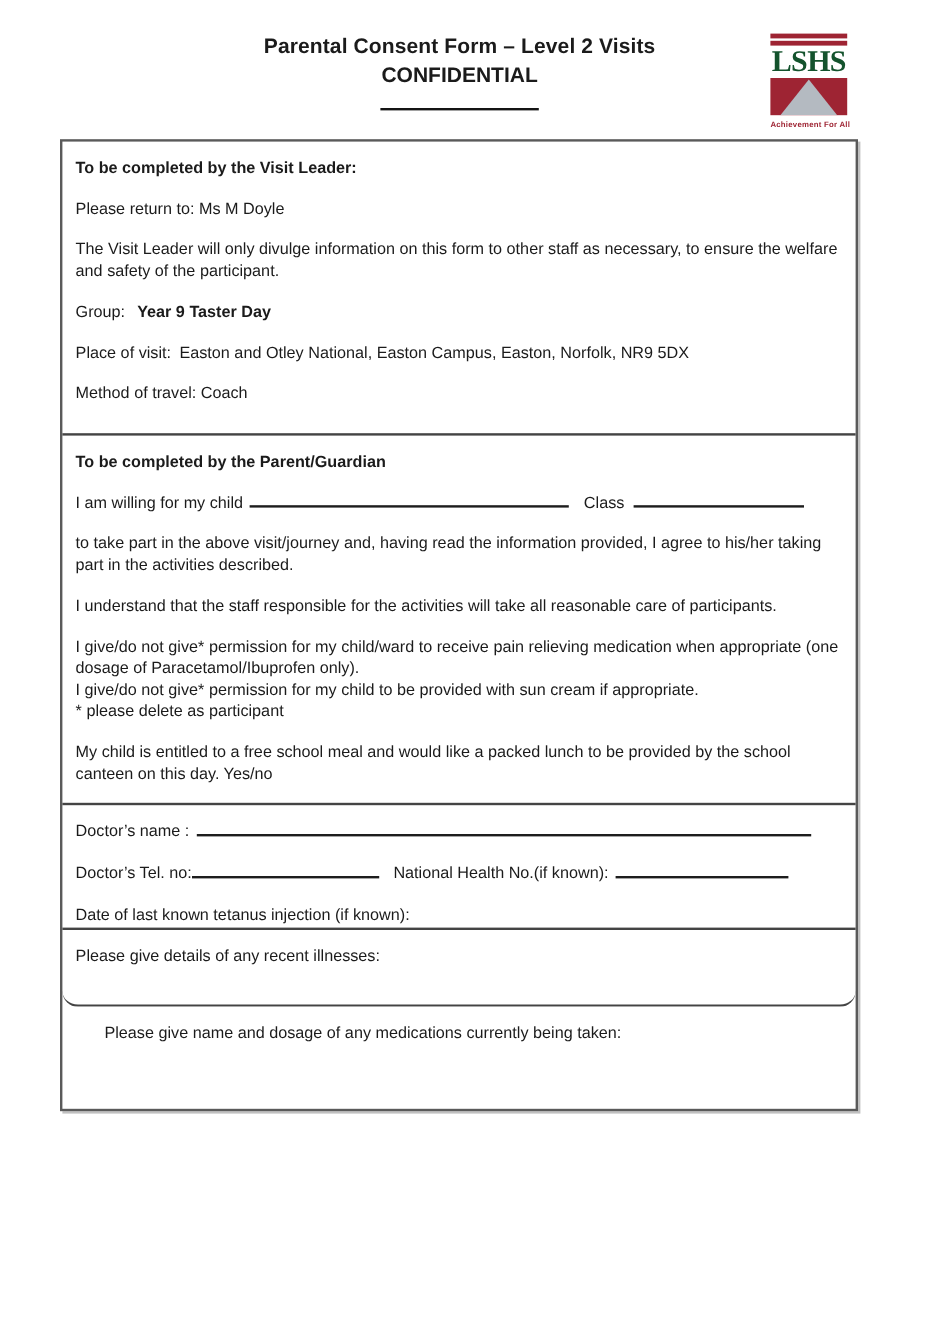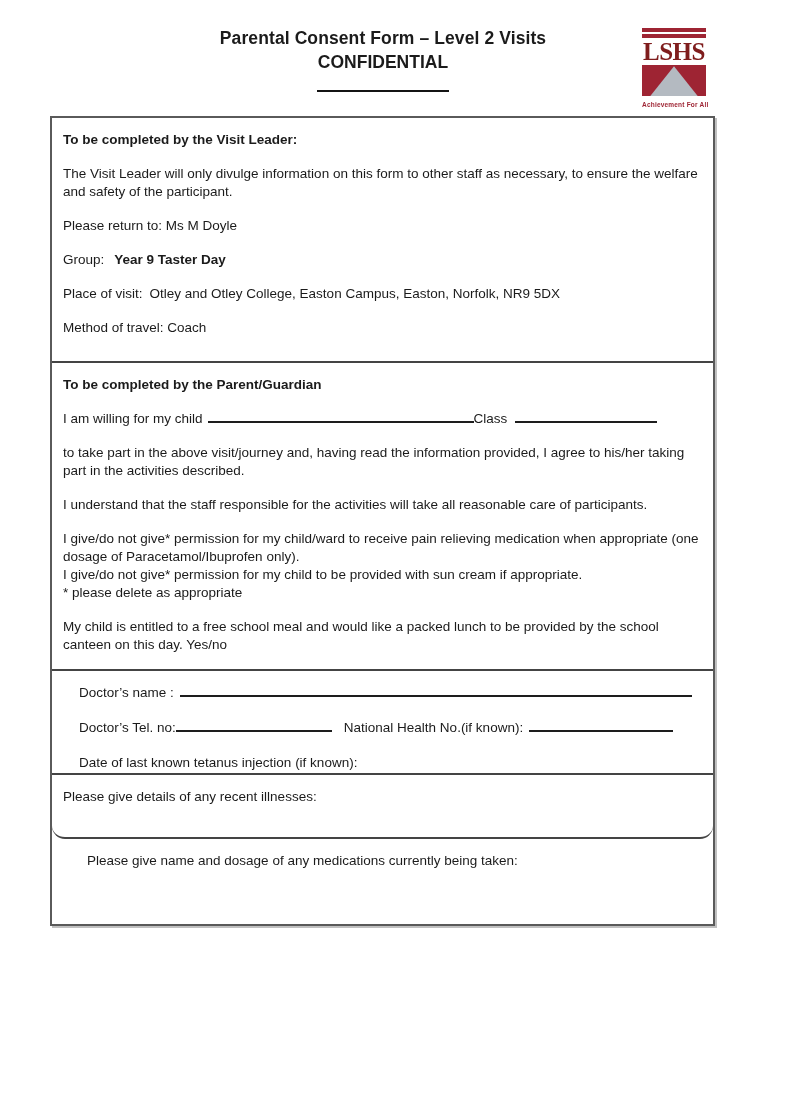--- a/index.html
+++ b/index.html
@@ -20,21 +20,21 @@
   }
   .title { font-size: 17.5px; font-weight: 700; letter-spacing: 0.1px; }
   .subtitle { margin-top: 3px; font-size: 17.5px; font-weight: 700; }
   .subtitle span { border-bottom: 2px solid #141414; padding: 0 1px 18px; }
   
   .logo { position: absolute; top: 28px; left: 642px; width: 64px; text-align: center; }
   .logo-bar { height: 4px; width: 64px; margin-bottom: 2px; }
   .logo-acronym {
     font-family: "Liberation Serif", serif;
     font-weight: 700; font-size: 25px; line-height: 24px;
-    color: #7f1d1d; letter-spacing: -0.5px;
+    color: #14532d; letter-spacing: -0.5px;
   }
   .logo-emblem { position: relative; width: 64px; height: 31px; margin-top: 1px; }
   .logo-emblem .road {
     position: absolute; inset: 0;
     clip-path: polygon(50% 4%, 87% 100%, 13% 100%);
   }
   .logo-tagline {
     margin-top: 5px; font-size: 6.5px; font-weight: 700;
     letter-spacing: 0.2px; white-space: nowrap;
   }
@@ -47,33 +47,33 @@
   }
   .form-box section { border-bottom: 2px solid #444; padding: 13px 11px 0; overflow: hidden; }
   .form-box section:last-child { border-bottom: none; padding-left: 35px; }
   .s1 { height: 245px; }
   .s2 { height: 308px; padding-top: 15px; }
   .s3 { height: 104px; padding-top: 15px; }
   .s4 { height: 64px;  padding-top: 19px; border-radius: 13px; }
   .s5 { height: 85px;  padding-top: 21px; }
   p { margin: 16px 0 0; font-size: 13.5px; line-height: 18px; }
   section p:first-child { margin-top: 0; }
-  .s3 p { margin-top: 17px; margin-left: 16px; }
+  .s3 p { margin-top: 17px; }
   .bold { font-weight: 700; }
   .line { display: block; }
   .sp1 { margin-left: 10px; }
   .sp2 { margin-left: 7px; }
   
   .blank {
     display: inline-block; height: 13px;
     border-bottom: 2px solid #1d1d1d;
   }
   .blank-child  { width: 266px; margin-left: 5px; }
   .blank-class  { width: 142px; margin-left: 8px; }
-  .class-label  { margin-left: 0; }
+  .class-label  { margin-left: 13px; }
   .blank-doctor { width: 512px; margin-left: 6px; }
   .blank-tel    { width: 156px; }
   .nhs-label    { margin-left: 12px; }
   .blank-nhs    { width: 144px; margin-left: 6px; }
 </style>
 </head>
 <body>
 
 <div class="header">
   <div class="titles">
@@ -90,36 +90,36 @@
       <div class="road" style="background: rgb(180, 186, 193);"></div>
     </div>
     <div class="logo-tagline" style="color: rgb(158, 36, 51);">Achievement For All</div>
   </div>
 </div>
 
 <div class="form-box">
 
   <section class="s1">
     <p class="bold">To be completed by the Visit Leader:</p>
+    <p>Please return to: Ms M Doyle</p>
     <p>The Visit Leader will only divulge information on this form to other staff as necessary, to ensure the welfare and safety of the participant.</p>
-    <p>Please return to: Ms M Doyle</p>
     <p><span>Group:</span><span class="bold sp1">Year 9 Taster Day</span></p>
-    <p><span>Place of visit:</span><span class="sp2">Otley and Otley College, Easton Campus, Easton, Norfolk, NR9 5DX</span></p>
+    <p><span>Place of visit:</span><span class="sp2">Easton and Otley National, Easton Campus, Easton, Norfolk, NR9 5DX</span></p>
     <p>Method of travel: Coach</p>
   </section>
 
   <section class="s2">
     <p class="bold">To be completed by the Parent/Guardian</p>
     <p><span>I am willing for my child</span><span class="blank blank-child"></span><span class="class-label">Class</span><span class="blank blank-class"></span></p>
     <p>to take part in the above visit/journey and, having read the information provided, I agree to his/her taking part in the activities described.</p>
     <p>I understand that the staff responsible for the activities will take all reasonable care of participants.</p>
     <p>
       <span class="line">I give/do not give* permission for my child/ward to receive pain relieving medication when appropriate (one dosage of Paracetamol/Ibuprofen only).</span>
       <span class="line">I give/do not give* permission for my child to be provided with sun cream if appropriate.</span>
-      <span class="line">* please delete as appropriate</span>
+      <span class="line">* please delete as participant</span>
     </p>
     <p>My child is entitled to a free school meal and would like a packed lunch to be provided by the school canteen on this day. Yes/no</p>
   </section>
 
   <section class="s3">
     <p><span>Doctor’s name :</span><span class="blank blank-doctor"></span></p>
     <p><span>Doctor’s Tel. no:</span><span class="blank blank-tel"></span><span class="nhs-label">National Health No.(if known):</span><span class="blank blank-nhs"></span></p>
     <p>Date of last known tetanus injection (if known):</p>
   </section>
 

